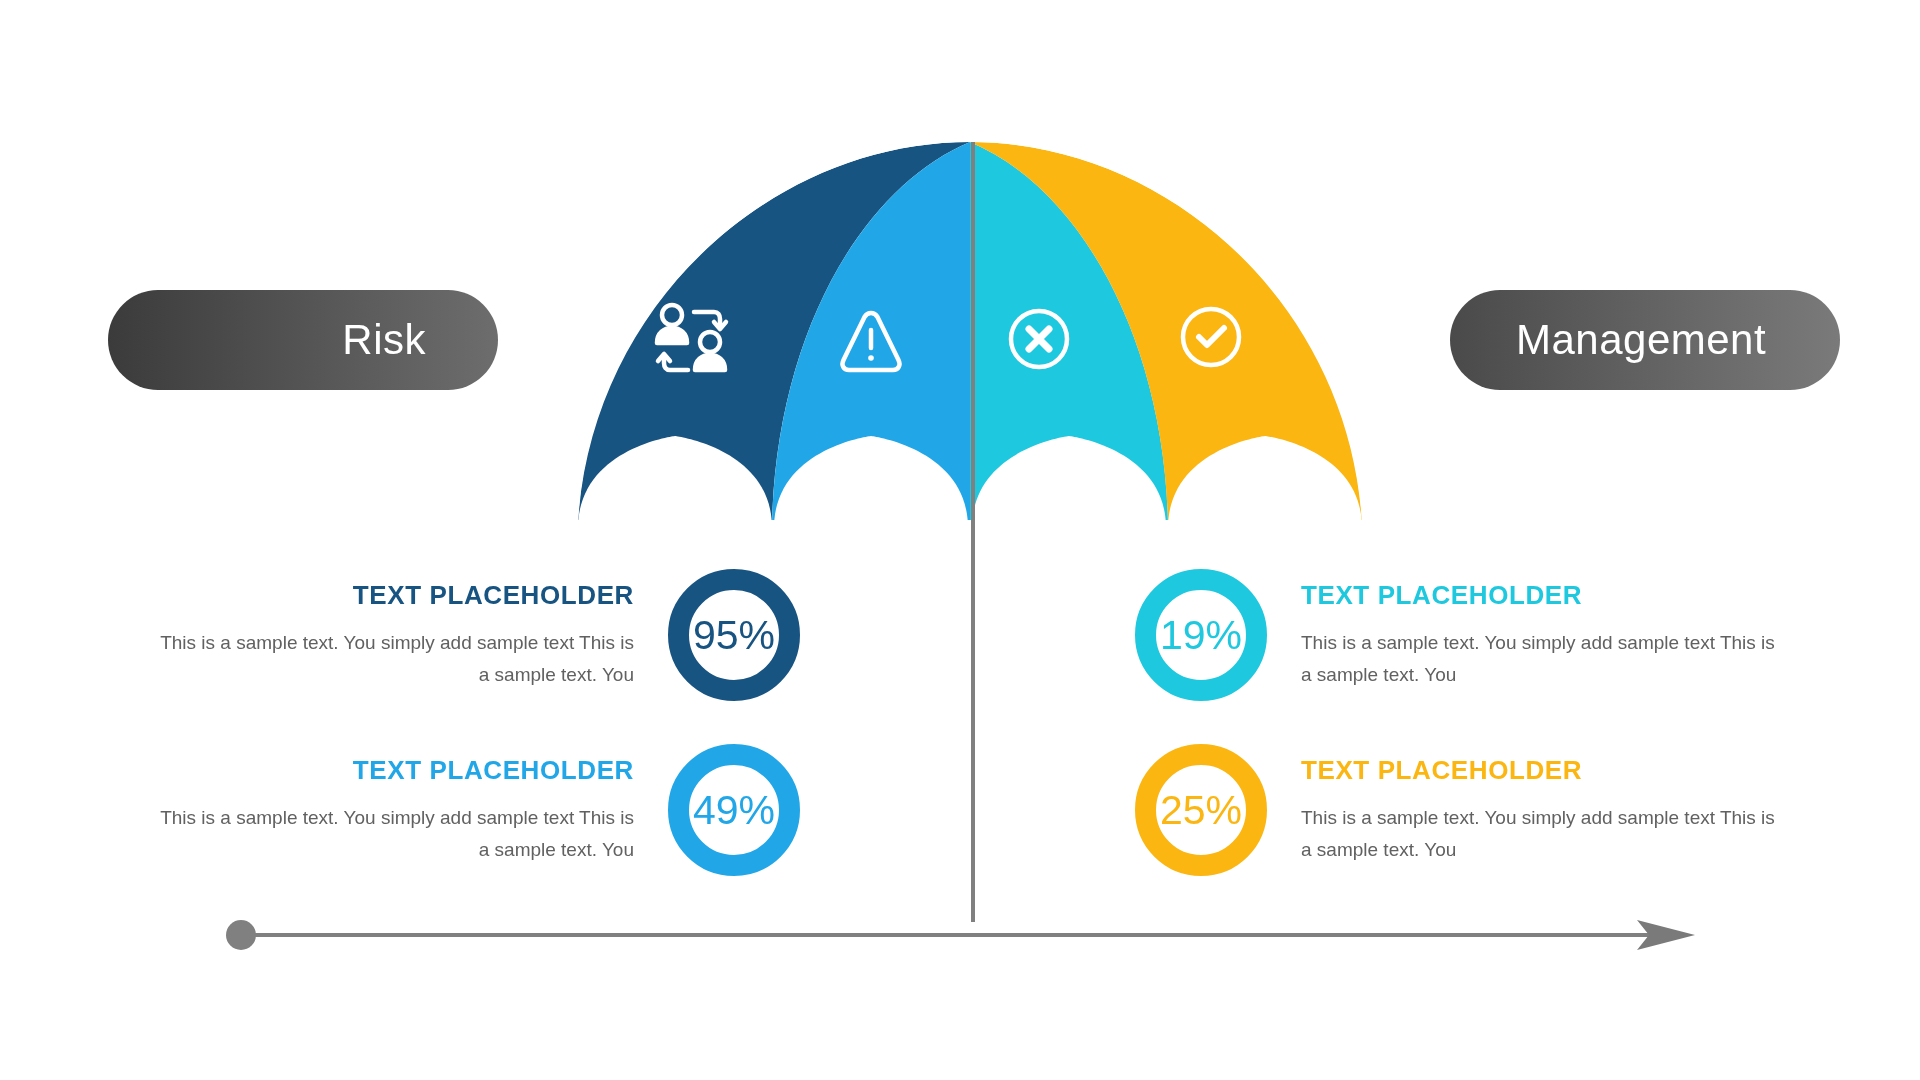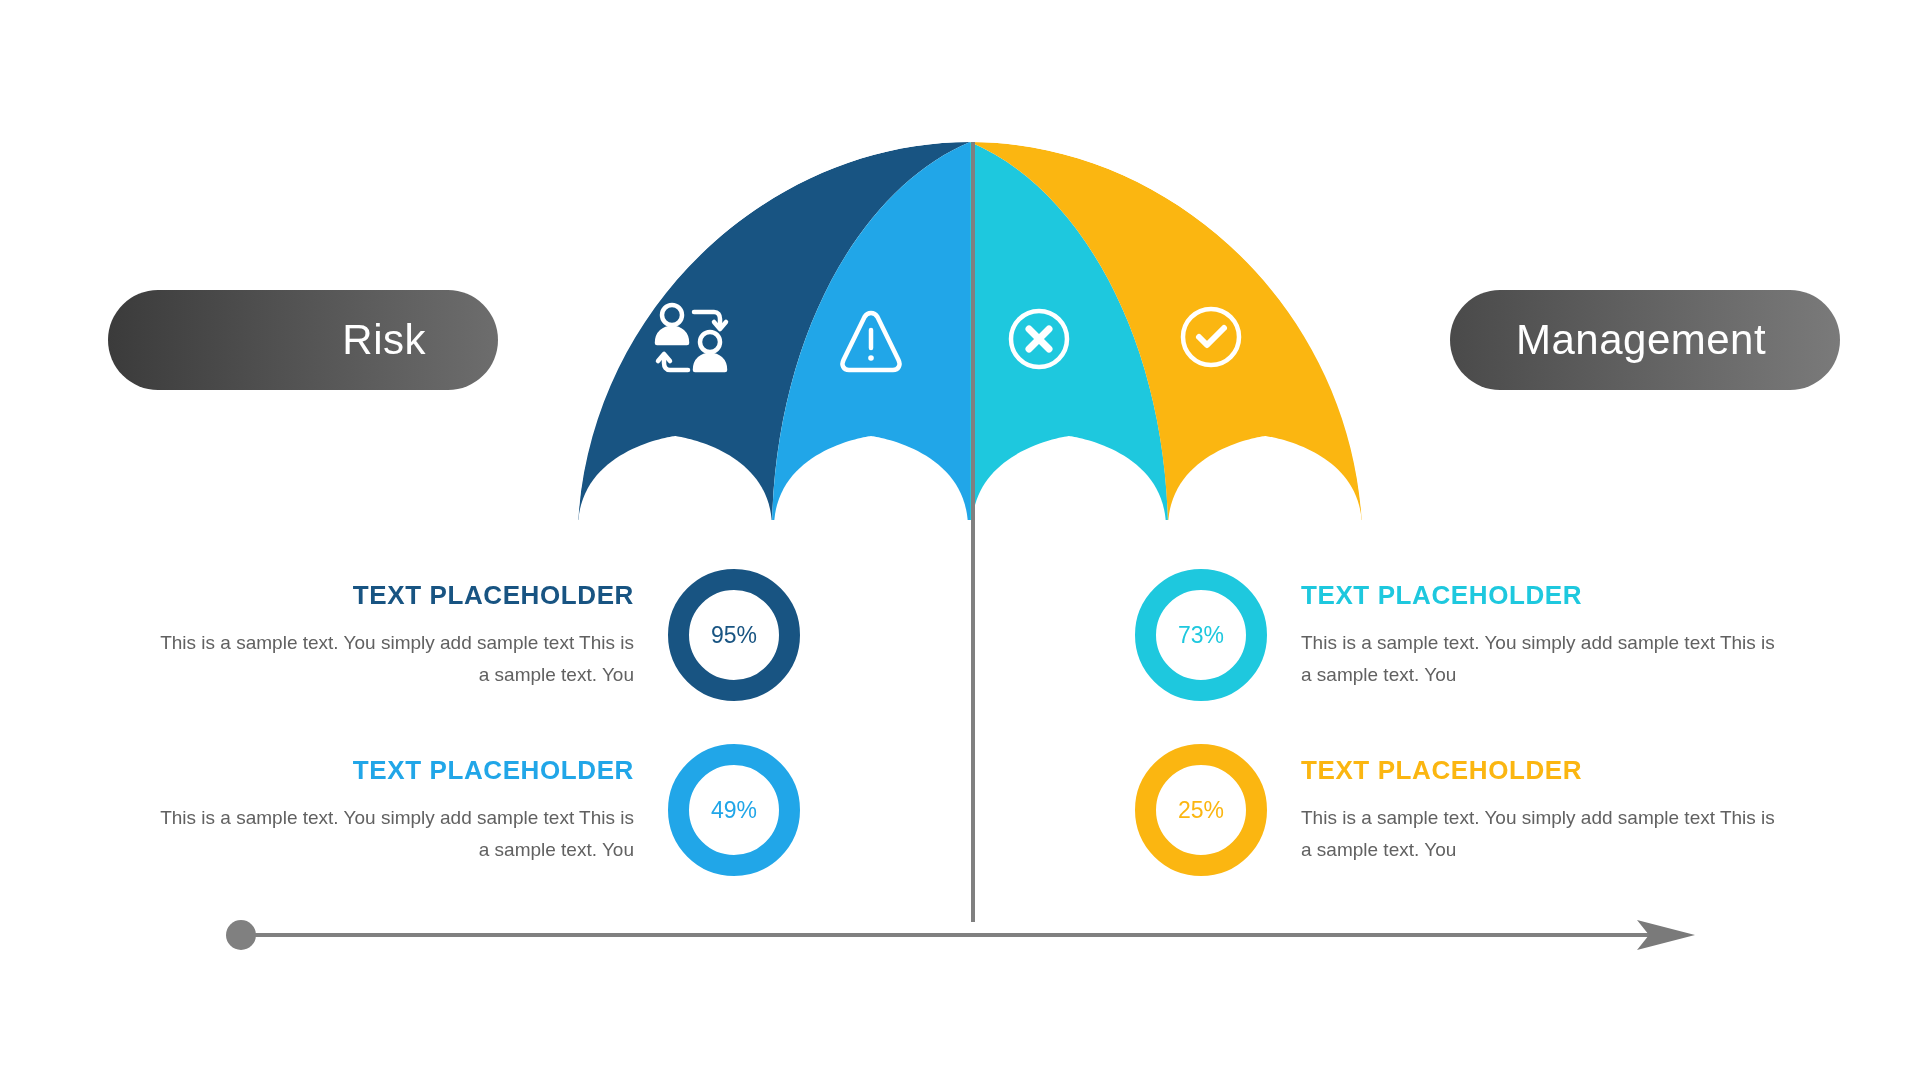--- a/index.html
+++ b/index.html
@@ -117,21 +117,21 @@
     border-radius: 50%;
     border-style: solid;
     border-width: 21px;
     background: #ffffff;
     display: flex;
     align-items: center;
     justify-content: center;
     flex: none;
   }
   .ring span {
-    font-size: 23px;
+    font-size: 41px;
     font-weight: 400;
     line-height: 1;
   }
   .ring-left  { margin-left: 34px; }
   .ring-right { margin-right: 34px; }
 </style>
 </head>
 <body>
 
 <div class="slide">
@@ -232,21 +232,21 @@
       <div class="tb-title" style="color: rgb(33, 166, 232);">TEXT PLACEHOLDER</div>
       <div class="tb-body right-align">This is a sample text. You simply add sample text This is a sample text. You</div>
     </div>
     <div class="ring ring-left" style="border-color: rgb(33, 166, 232);">
       <span style="color: rgb(33, 166, 232);">49%</span>
     </div>
   </div>
 
   <div class="row row-right row-50">
     <div class="ring ring-right" style="border-color: rgb(30, 200, 222);">
-      <span style="color: rgb(30, 200, 222);">73%</span>
+      <span style="color: rgb(30, 200, 222);">19%</span>
     </div>
     <div class="textblock left-align">
       <div class="tb-title" style="color: rgb(30, 200, 222);">TEXT PLACEHOLDER</div>
       <div class="tb-body left-align">This is a sample text. You simply add sample text This is a sample text. You</div>
     </div>
   </div>
 
   <div class="row row-right row-25">
     <div class="ring ring-right" style="border-color: rgb(251, 182, 17);">
       <span style="color: rgb(251, 182, 17);">25%</span>

